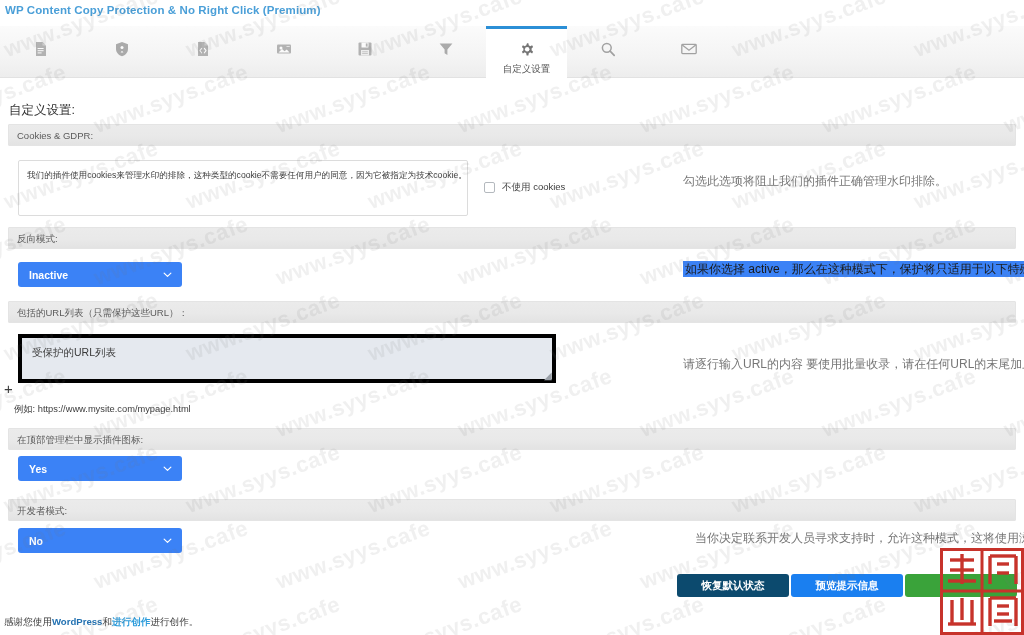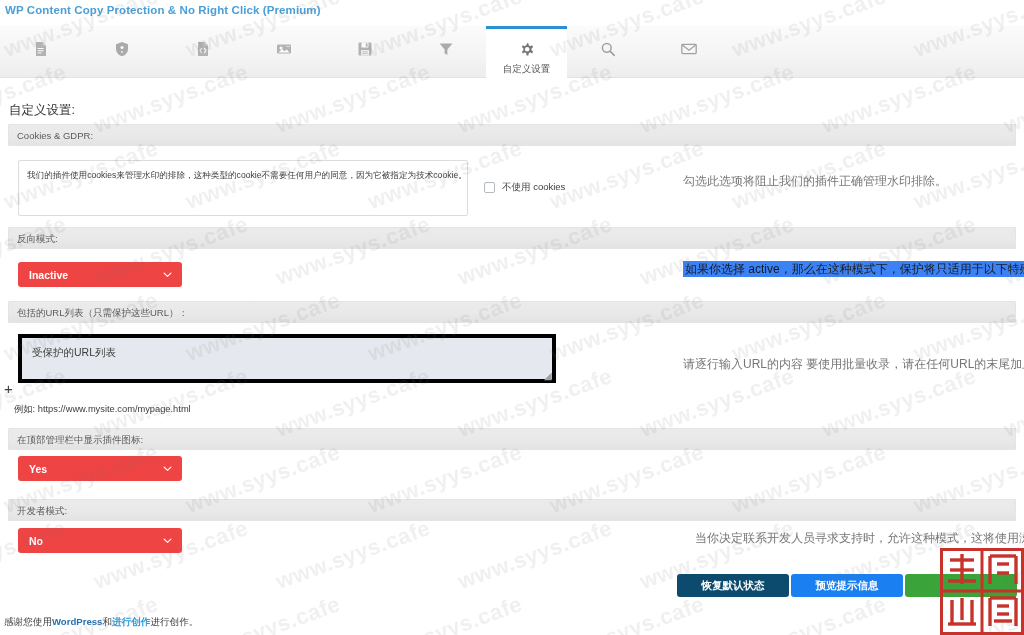--- a/index.html
+++ b/index.html
@@ -183,21 +183,21 @@
     background: #3b82f6;
     padding: 1px 2px;
   }
 
   
   .sel {
     position: absolute;
     left: 18px;
     width: 164px;
     height: 25px;
-    background: #ef4444;
+    background: #3b82f6;
     border: none;
     border-radius: 3px;
     cursor: pointer;
     color: #ffffff;
     font-size: 10.5px;
     font-weight: 700;
     display: flex;
     align-items: center;
     padding-left: 11px;
   }

